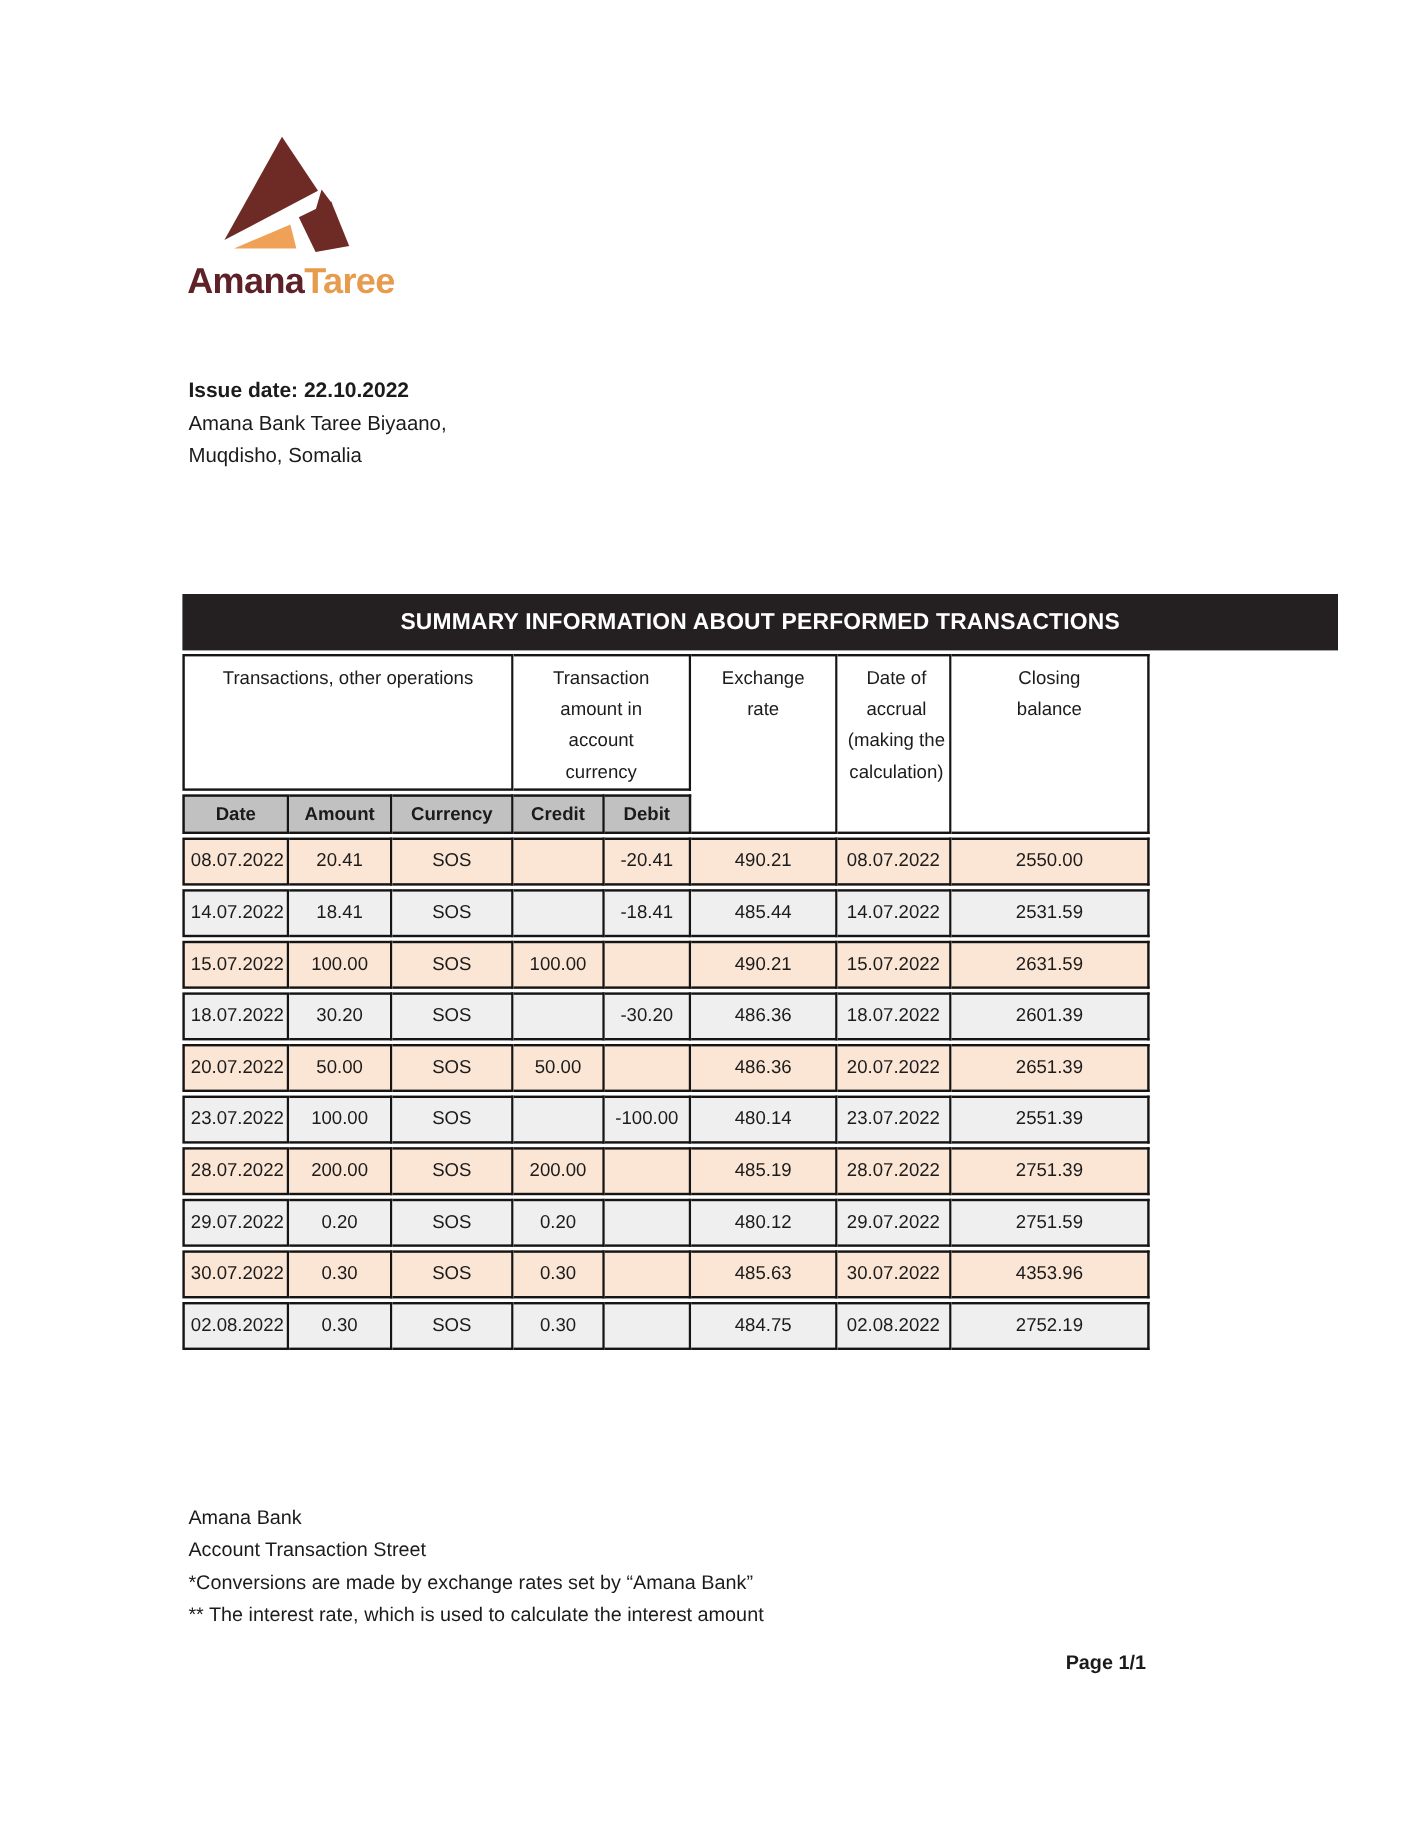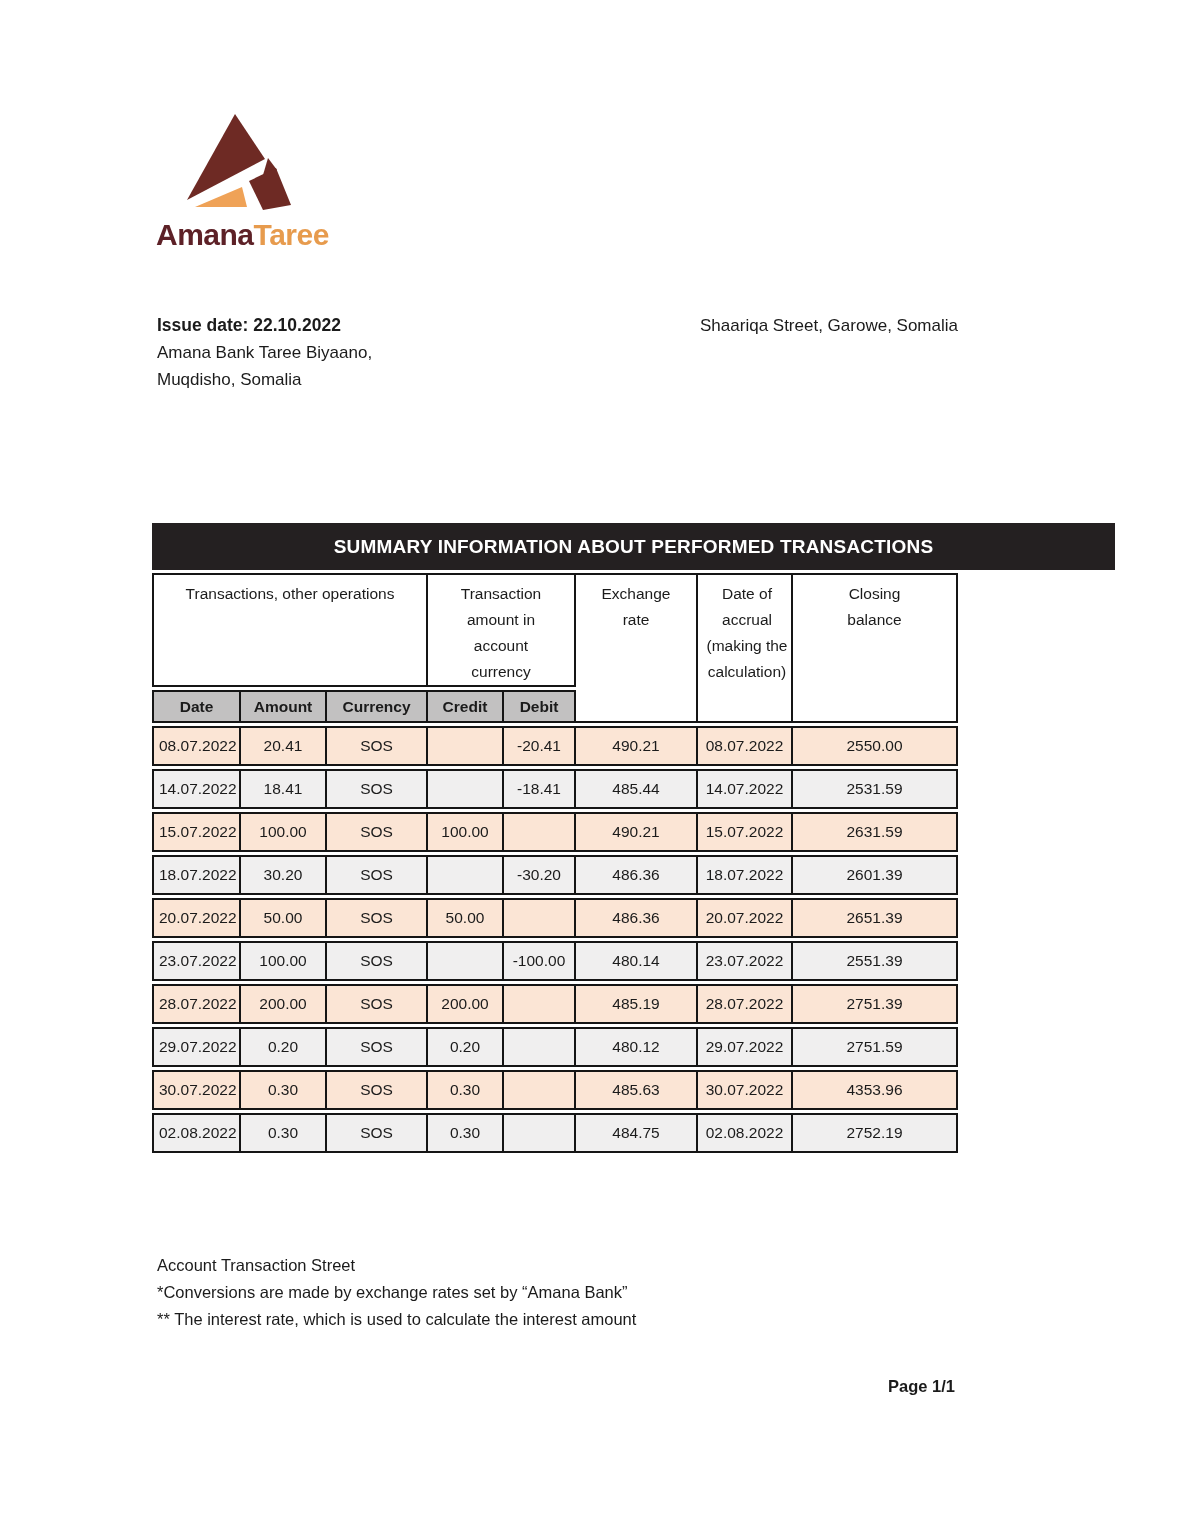--- a/index.html
+++ b/index.html
@@ -21,21 +21,21 @@
   .wordmark .w1{color:var(--word-maroon);}
   .wordmark .w2{color:var(--word-orange);}
 
   
   .issuer{position:absolute;left:157px;top:312px;font-size:17px;line-height:27px;}
   .issuer .b{font-weight:bold;font-size:17.5px;}
   .recipient{position:absolute;right:229px;top:312px;text-align:right;font-size:17px;line-height:27px;width:420px;}
   .recipient .b{font-weight:bold;font-size:17.5px;}
 
   
-  .stmt-wrap{position:absolute;left:152px;top:495px;width:963px;margin-top:28px;}
+  .stmt-wrap{position:absolute;left:152px;top:495px;width:963px;}
   .title-bar{background:var(--bar-bg);color:var(--bar-text);height:47px;display:flex;align-items:center;justify-content:center;
              font-weight:bold;font-size:19px;letter-spacing:0.2px;}
   table.stmt{border-collapse:separate;border-spacing:0 3px;table-layout:fixed;width:806px;margin:0;}
   table.stmt th, table.stmt td{
     border-top:2px solid var(--border);
     border-bottom:2px solid var(--border);
     border-right:2px solid var(--border);
     padding:0 5px; overflow:hidden;
   }
   table.stmt th:first-child, table.stmt td:first-child{border-left:2px solid var(--border);}
@@ -80,21 +80,20 @@
     </div>
   </div>
 
   <div class="issuer">
     <div class="b">Issue date: 22.10.2022</div>
     <div>Amana Bank Taree Biyaano,</div>
     <div>Muqdisho, Somalia</div>
   </div>
 
   <div class="recipient">
-    <div>Shaariqa Street, Garowe, Somalia</div>
   </div>
 
   <div class="stmt-wrap">
     <div class="title-bar">SUMMARY INFORMATION ABOUT PERFORMED TRANSACTIONS</div>
     <table class="stmt">
       <colgroup>
         <col style="width:89px">
           <col style="width:86px">
           <col style="width:101px">
         <col style="width:76px">
@@ -228,20 +227,21 @@
             <td class="ar"></td>
             <td class="ac">484.75</td>
             <td class="ac">02.08.2022</td>
             <td class="ar">2752.19</td>
           </tr>
         </tbody>
     </table>
   </div>
 
   <div class="footnotes">
+    <div>Amana Bank</div>
     <div>Account Transaction Street</div>
     <div>*Conversions are made by exchange rates set by “Amana Bank”</div>
     <div>** The interest rate, which is used to calculate the interest amount</div>
   </div>
 
   <div class="pageno">Page 1/1</div>
 
 </div>
 
 </body></html>

